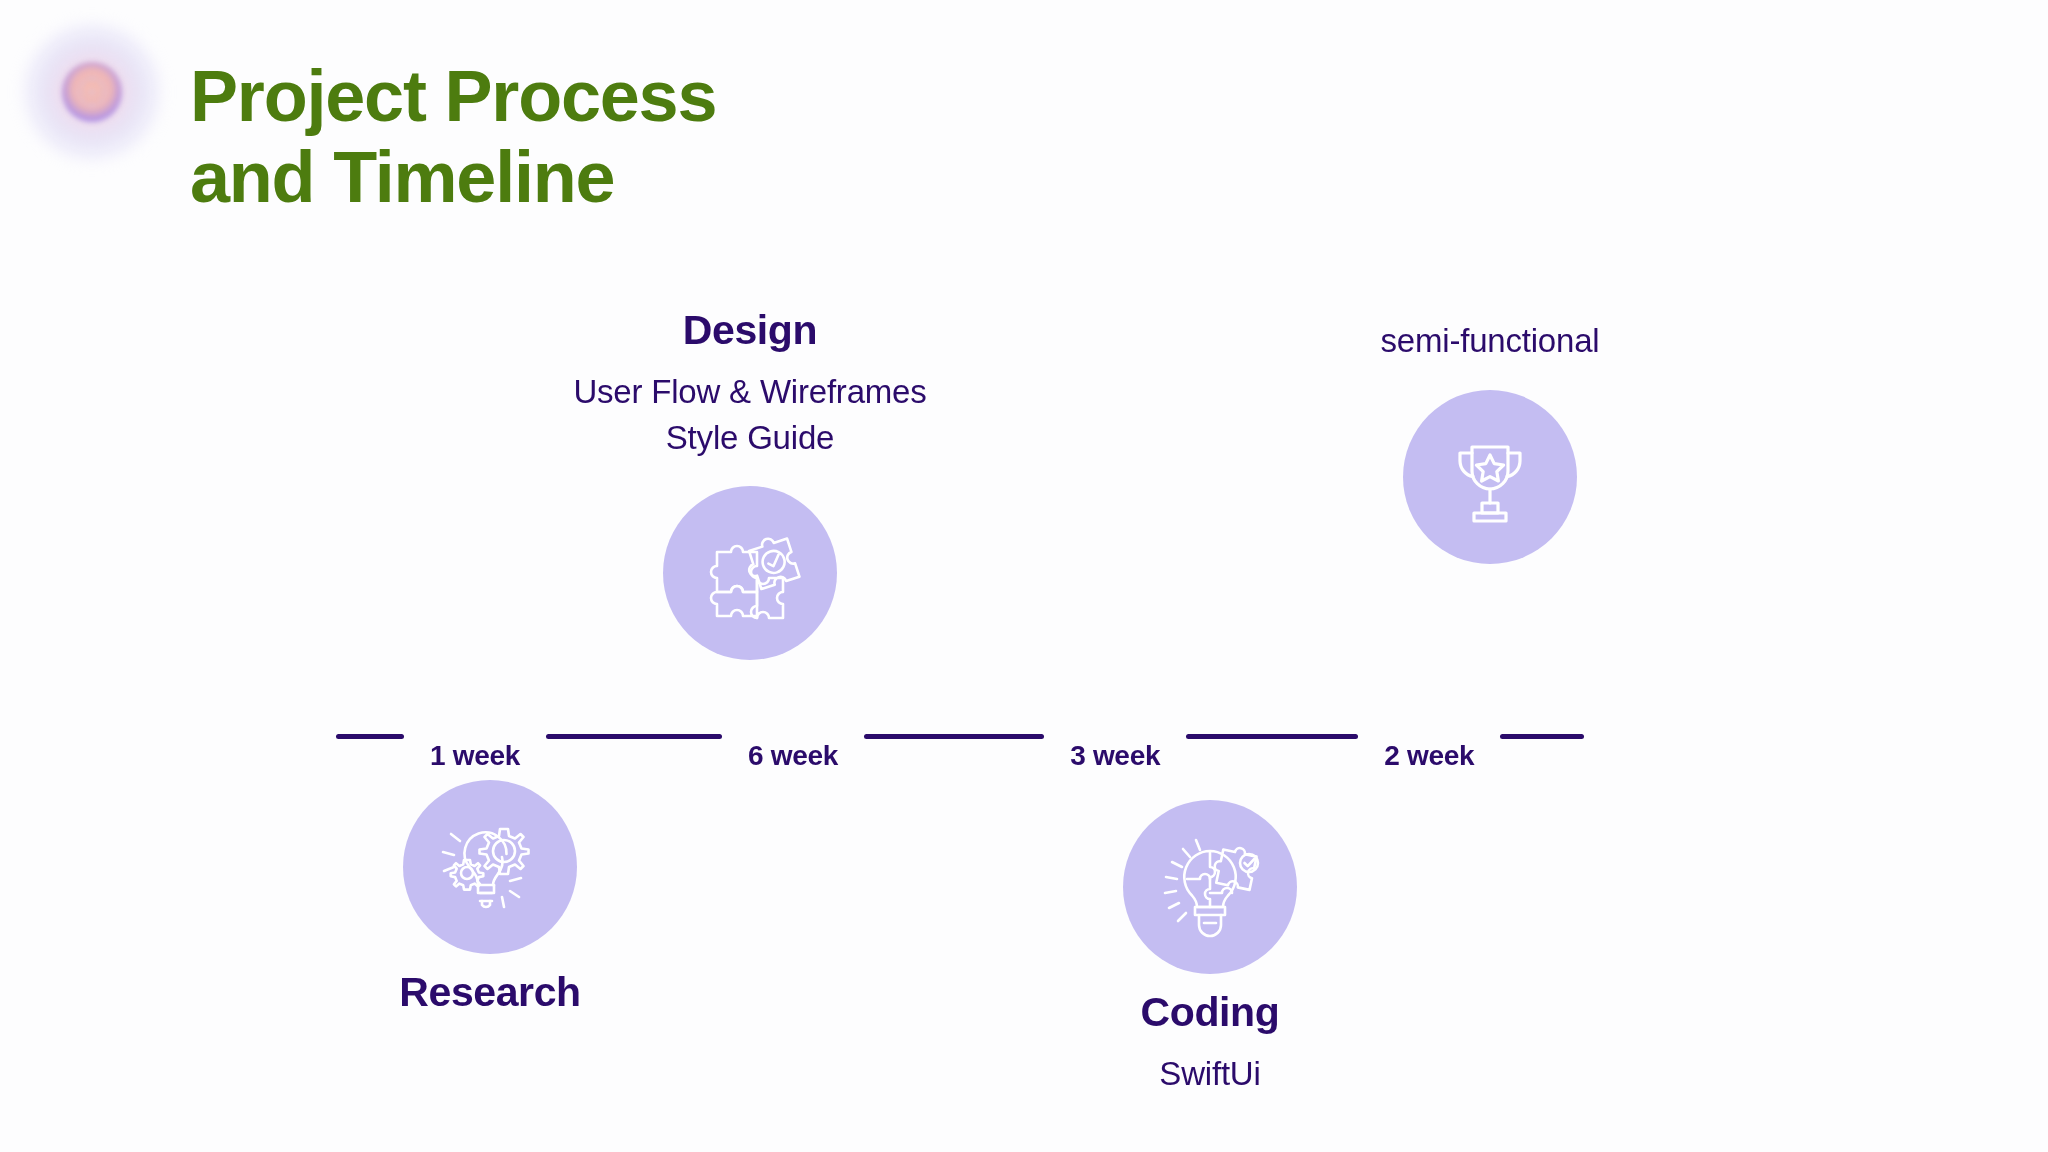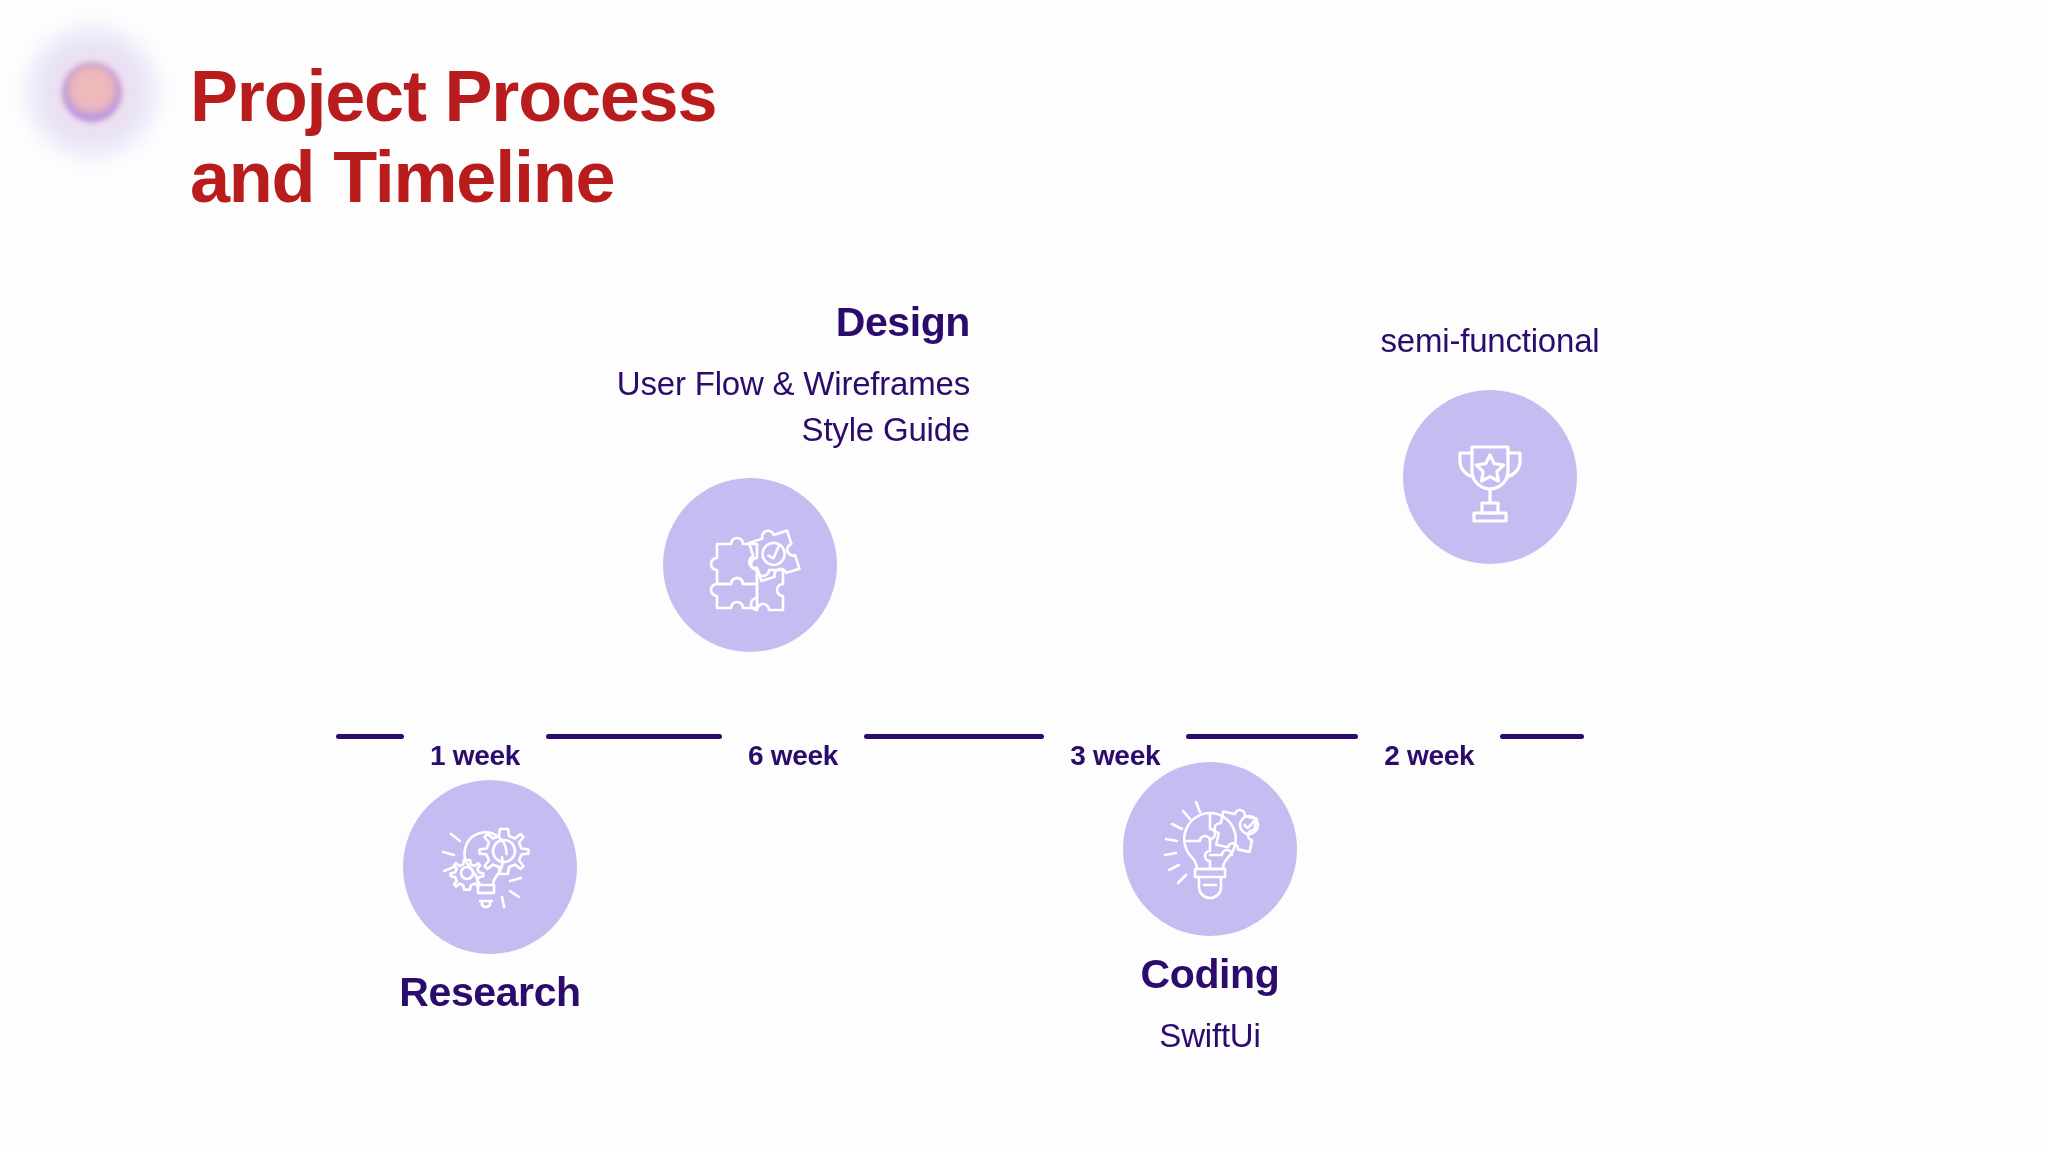--- a/index.html
+++ b/index.html
@@ -33,43 +33,43 @@
       rgba(152,126,240,.85) 76%,
       rgba(160,140,240,.20) 100%);
     filter:blur(2.4px);
   }
   .orb-core svg{position:absolute;left:0;top:0;opacity:.55;}
 
   
   .title{
     position:absolute;left:190px;top:56px;
     font-size:72px;line-height:1.12;font-weight:800;
-    letter-spacing:-1.2px;color:#b91c1c;white-space:pre-line;
+    letter-spacing:-1.2px;color:#4d7c0f;white-space:pre-line;
   }
 
   
   .node{position:absolute;text-align:center;}
   .node .head{font-size:41px;font-weight:800;letter-spacing:-.4px;line-height:1.1;}
   .node .sub{font-size:33px;font-weight:400;line-height:1.38;margin-top:16px;letter-spacing:-.2px;}
   .badge{
     width:174px;height:174px;border-radius:50%;
     background:#c4bdf2;display:flex;align-items:center;justify-content:center;
     margin:0 auto;
   }
   .badge svg{display:block;}
 
   
   .node.top .badge{margin-top:26px;}
   
   .node.bottom .head{margin-top:16px;}
 
-  #node-design{left:530px;top:300px;width:440px;text-align:right;}
+  #node-design{left:530px;top:308px;width:440px;}
   #node-presentation{left:1280px;top:302px;width:420px;}
   #node-research{left:270px;top:780px;width:440px;}
-  #node-coding{left:1010px;top:762px;width:400px;}
+  #node-coding{left:1010px;top:800px;width:400px;}
 
   
   #timeline{
     position:absolute;left:336px;top:710px;width:1420px;height:52px;
     display:flex;align-items:center;
   }
   .seg{height:5px;background:#2b0b6b;border-radius:3px;}
   .seg.s1{width:68px;}
   .seg.s2{width:176px;}
   .seg.s3{width:180px;}

